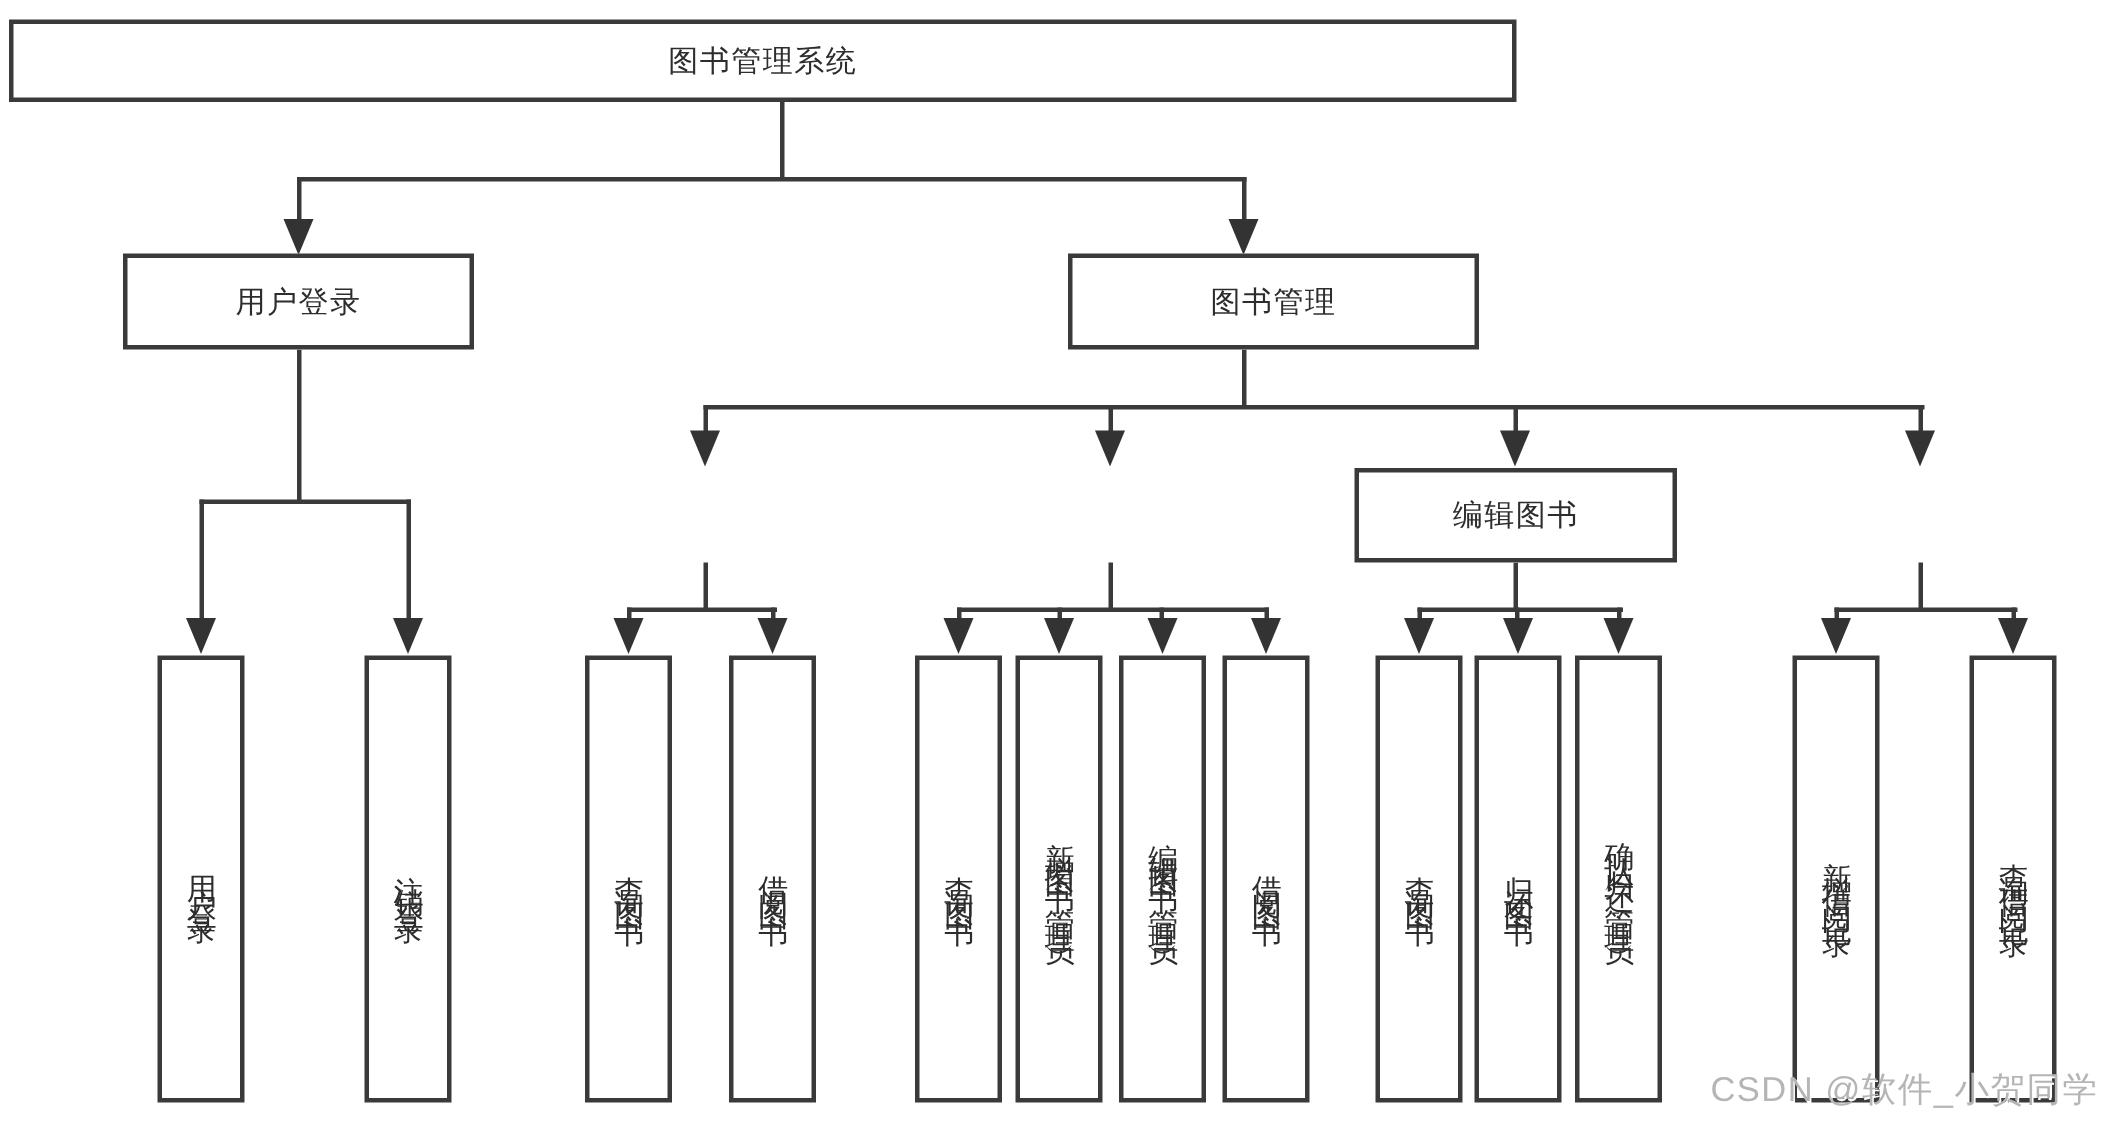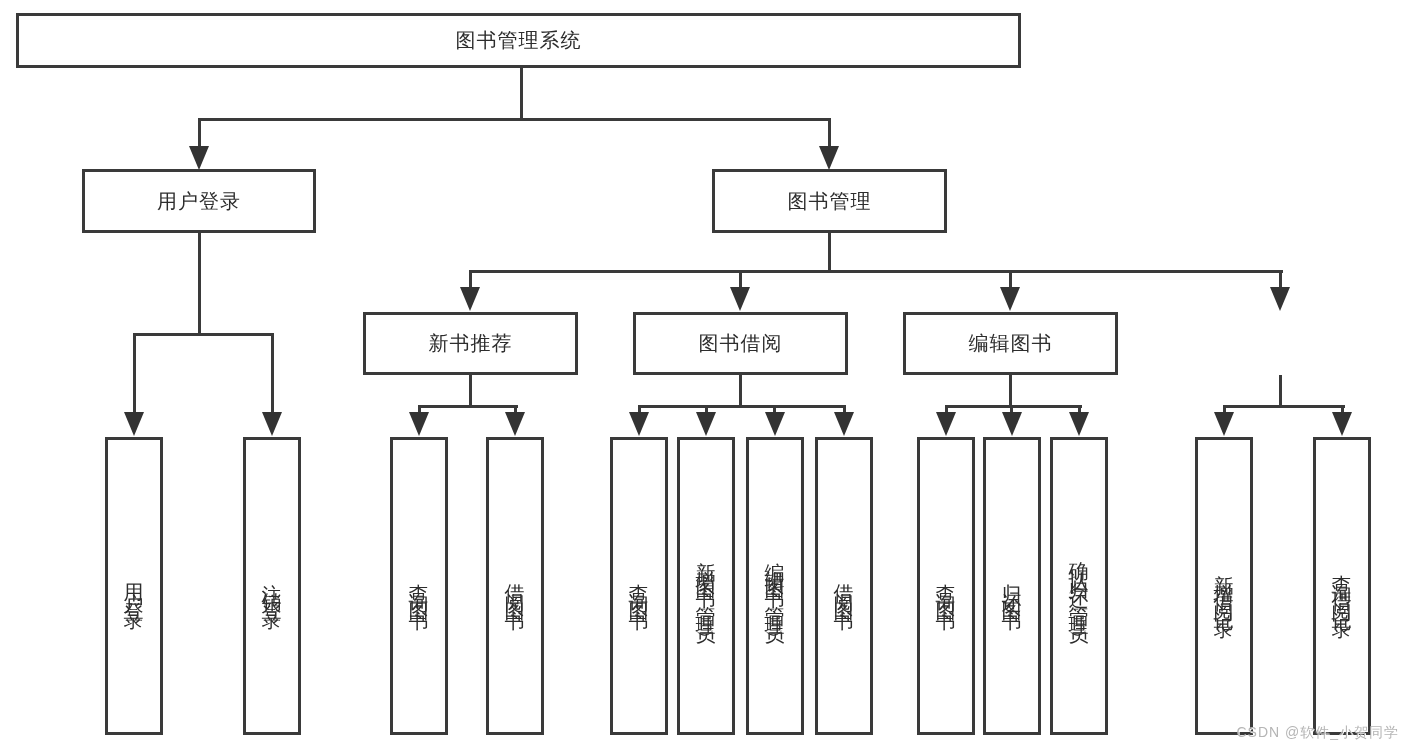--- a/index.html
+++ b/index.html
@@ -22,21 +22,21 @@
     font-size:20px;color:#2d2d2d;letter-spacing:9px;line-height:1;
   }
   .vl{position:absolute;width:3px;background:#3a3a3a;}
   .hl{position:absolute;height:3px;background:#3a3a3a;}
   .arr{
     position:absolute;width:0;height:0;
     border-left:10px solid transparent;border-right:10px solid transparent;
     border-top:24px solid #333333;
   }
   .watermark{
-    position:absolute;right:6px;bottom:5px;font-size:14px;color:#b5b5b5;
+    position:absolute;right:6px;bottom:5px;font-size:23px;color:#b5b5b5;
     letter-spacing:1px;text-shadow:1px 1px 0 #ffffff;white-space:nowrap;
   }
 </style>
 </head>
 <body>
 
 <div class="canvas">
 
   <div class="vl" style="left:520px;top:68px;height:52px;"></div>
   <div class="hl" style="left:198px;top:118px;width:633px;"></div>
@@ -90,37 +90,31 @@
   <div class="arr" style="left:1002px;top:412px;"></div>
   <div class="arr" style="left:1069px;top:412px;"></div>
 
   <div class="vl" style="left:1279px;top:375px;height:33px;"></div>
   <div class="hl" style="left:1223px;top:405px;width:122px;"></div>
   <div class="vl" style="left:1223px;top:405px;height:10px;"></div>
   <div class="vl" style="left:1341px;top:405px;height:10px;"></div>
   <div class="arr" style="left:1214px;top:412px;"></div>
   <div class="arr" style="left:1332px;top:412px;"></div>
 
-  <div class="node" style="left:16px;top:13px;width:1005px;height:55px;">
+  <div class="node" style="left:6px;top:13px;width:1005px;height:55px;">
     <span>图书管理系统</span>
   </div>
 
   <div class="node" style="left:82px;top:169px;width:234px;height:64px;">
     <span>用户登录</span>
   </div>
-  <div class="node" style="left:712px;top:169px;width:235px;height:64px;text-align:right;">
+  <div class="node" style="left:712px;top:169px;width:274px;height:64px;text-align:right;">
     <span>图书管理</span>
   </div>
 
-  <div class="node" style="left:363px;top:312px;width:215px;height:63px;">
-    <span>新书推荐</span>
-  </div>
-  <div class="node" style="left:633px;top:312px;width:215px;height:63px;">
-    <span>图书借阅</span>
-  </div>
   <div class="node" style="left:903px;top:312px;width:215px;height:63px;">
     <span>编辑图书</span>
   </div>
 
   <div class="leaf" style="left:105px;">
     <span class="vtext">用户登录</span>
   </div>
   <div class="leaf" style="left:243px;">
     <span class="vtext">注销登录</span>
   </div>

